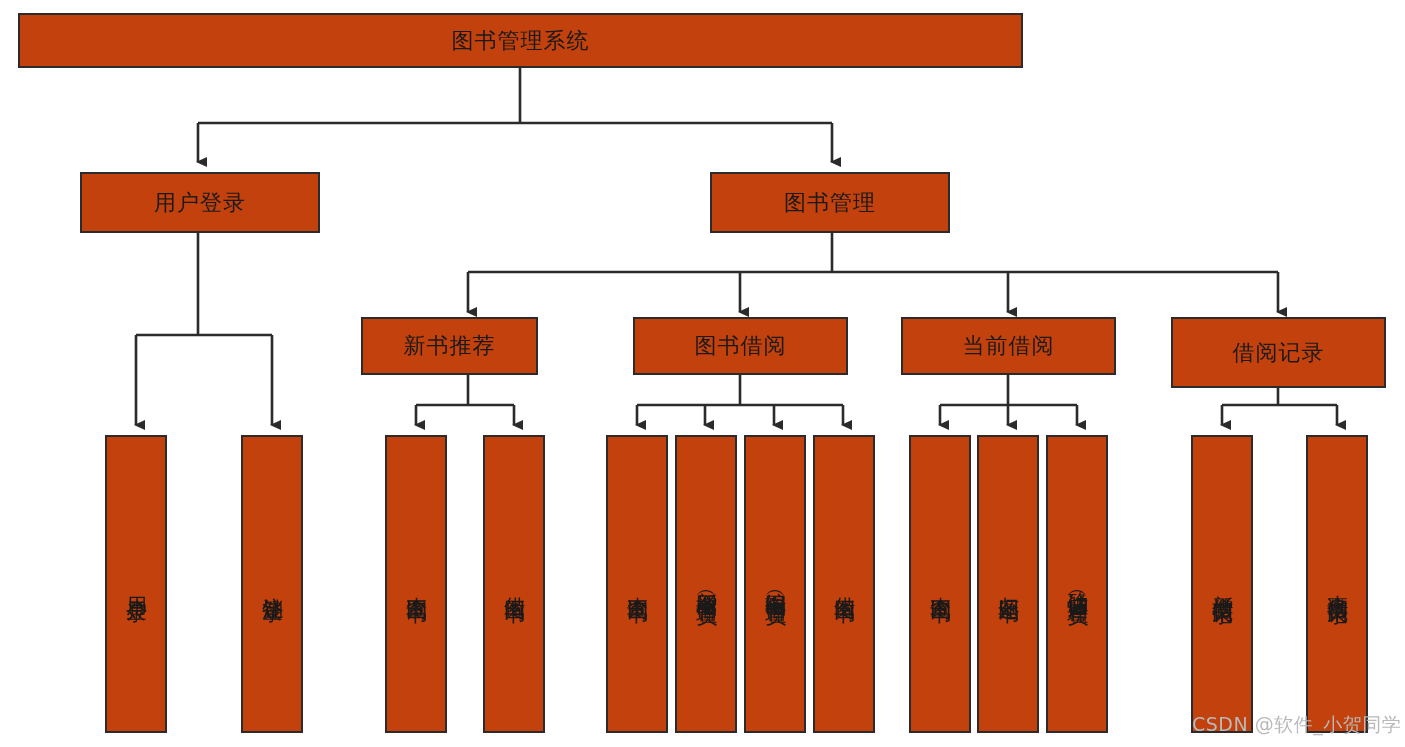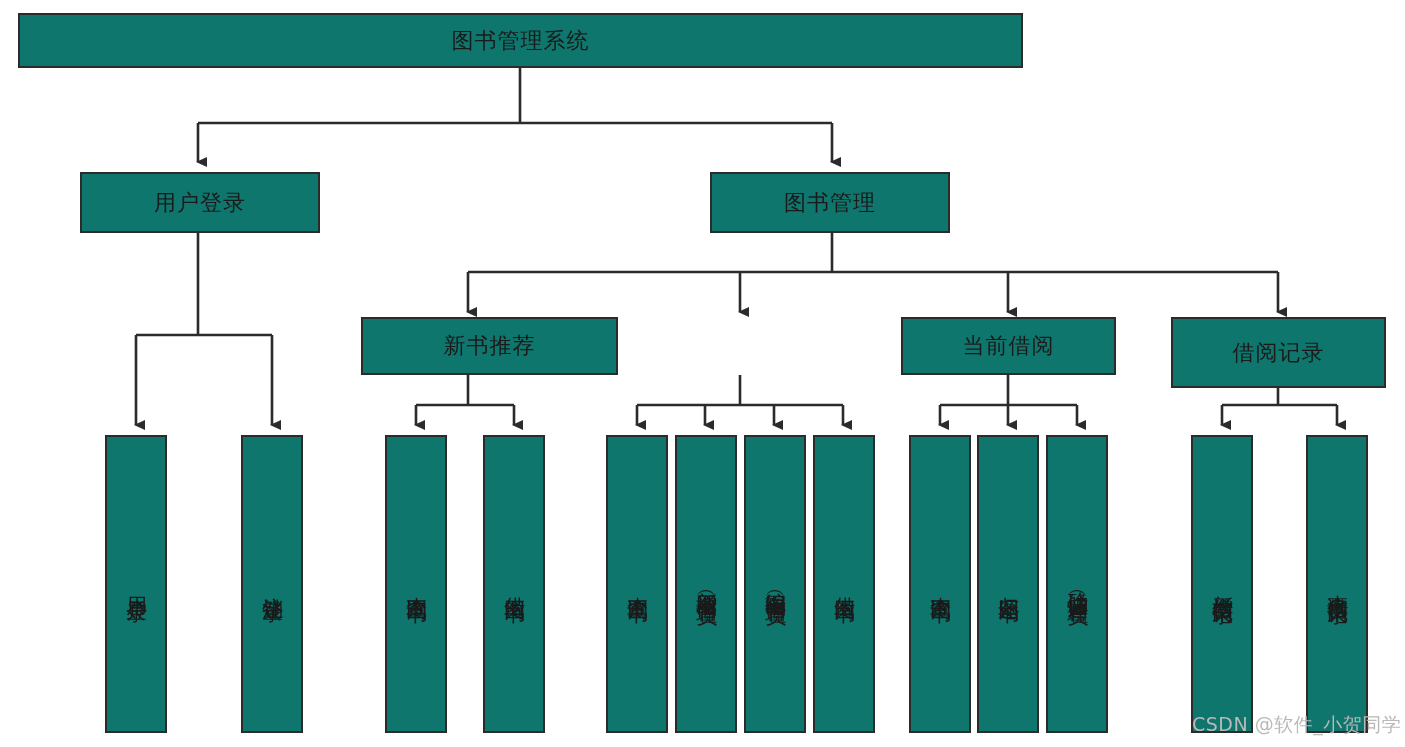--- a/index.html
+++ b/index.html
@@ -21,21 +21,21 @@
     position: absolute;
     left: 0;
     top: 0;
     width: 1405px;
     height: 747px;
   }
   .node {
     position: absolute;
     box-sizing: border-box;
     border: 2px solid #2b2b2b;
-    background: #0f766e;
+    background: #c2410c;
     display: flex;
     align-items: center;
     justify-content: center;
     color: #1a1a1a;
   }
   .node.horiz {
     font-size: 22px;
     letter-spacing: 1px;
   }
   .node.vert {
@@ -127,24 +127,27 @@
   </div>
 
   <div class="node horiz" style="left:80px; top:172px; width:240px; height:61px;">
     <span>用户登录</span>
   </div>
 
   <div class="node horiz" style="left:710px; top:172px; width:240px; height:61px;justify-content:center;">
     <span>图书管理</span>
   </div>
 
-  <div class="node horiz" style="left:361px; top:317px; width:257px; height:58px;">
+  <div class="node horiz" style="left:361px; top:317px; width:177px; height:58px;">
     <span>新书推荐</span>
   </div>
 
+  <div class="node horiz" style="left:633px; top:317px; width:215px; height:58px;">
+    <span>图书借阅</span>
+  </div>
 
   <div class="node horiz" style="left:901px; top:317px; width:215px; height:58px;text-align:right;">
     <span>当前借阅</span>
   </div>
 
   <div class="node horiz" style="left:1171px; top:317px; width:215px; height:71px;">
     <span>借阅记录</span>
   </div>
 
   <div class="node vert" style="left:105px; top:435px; width:62px; height:298px;">

